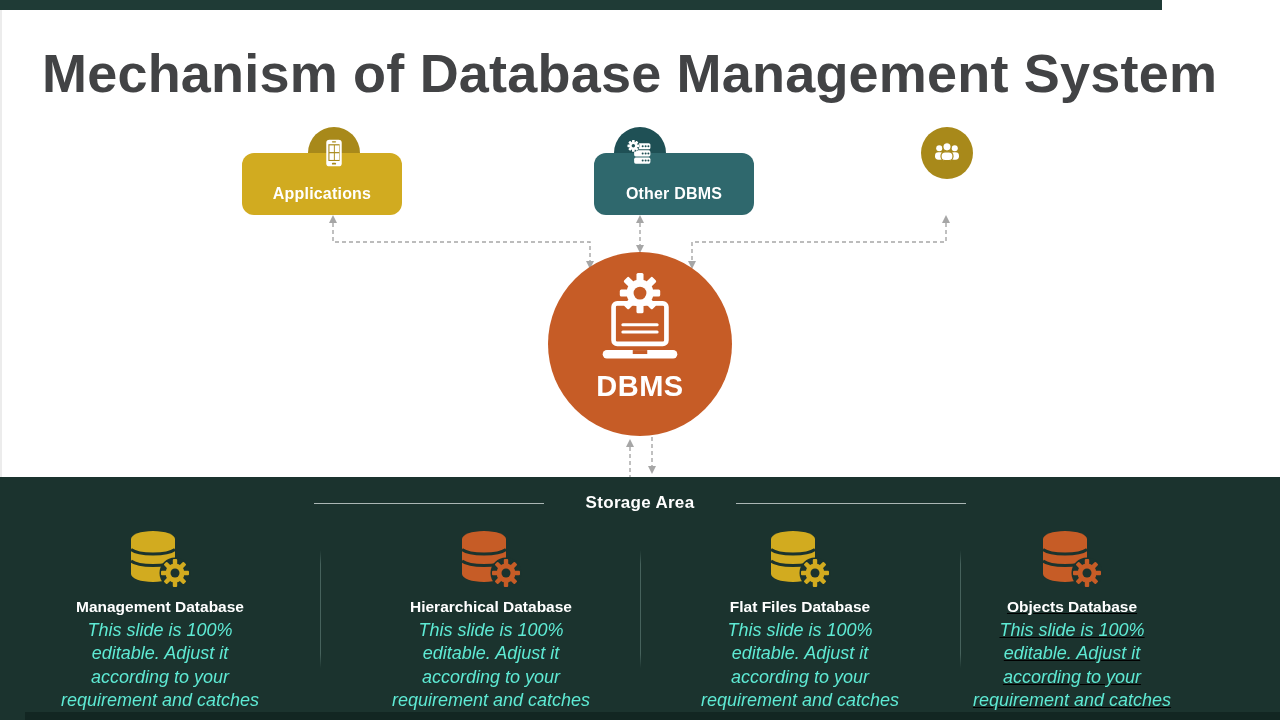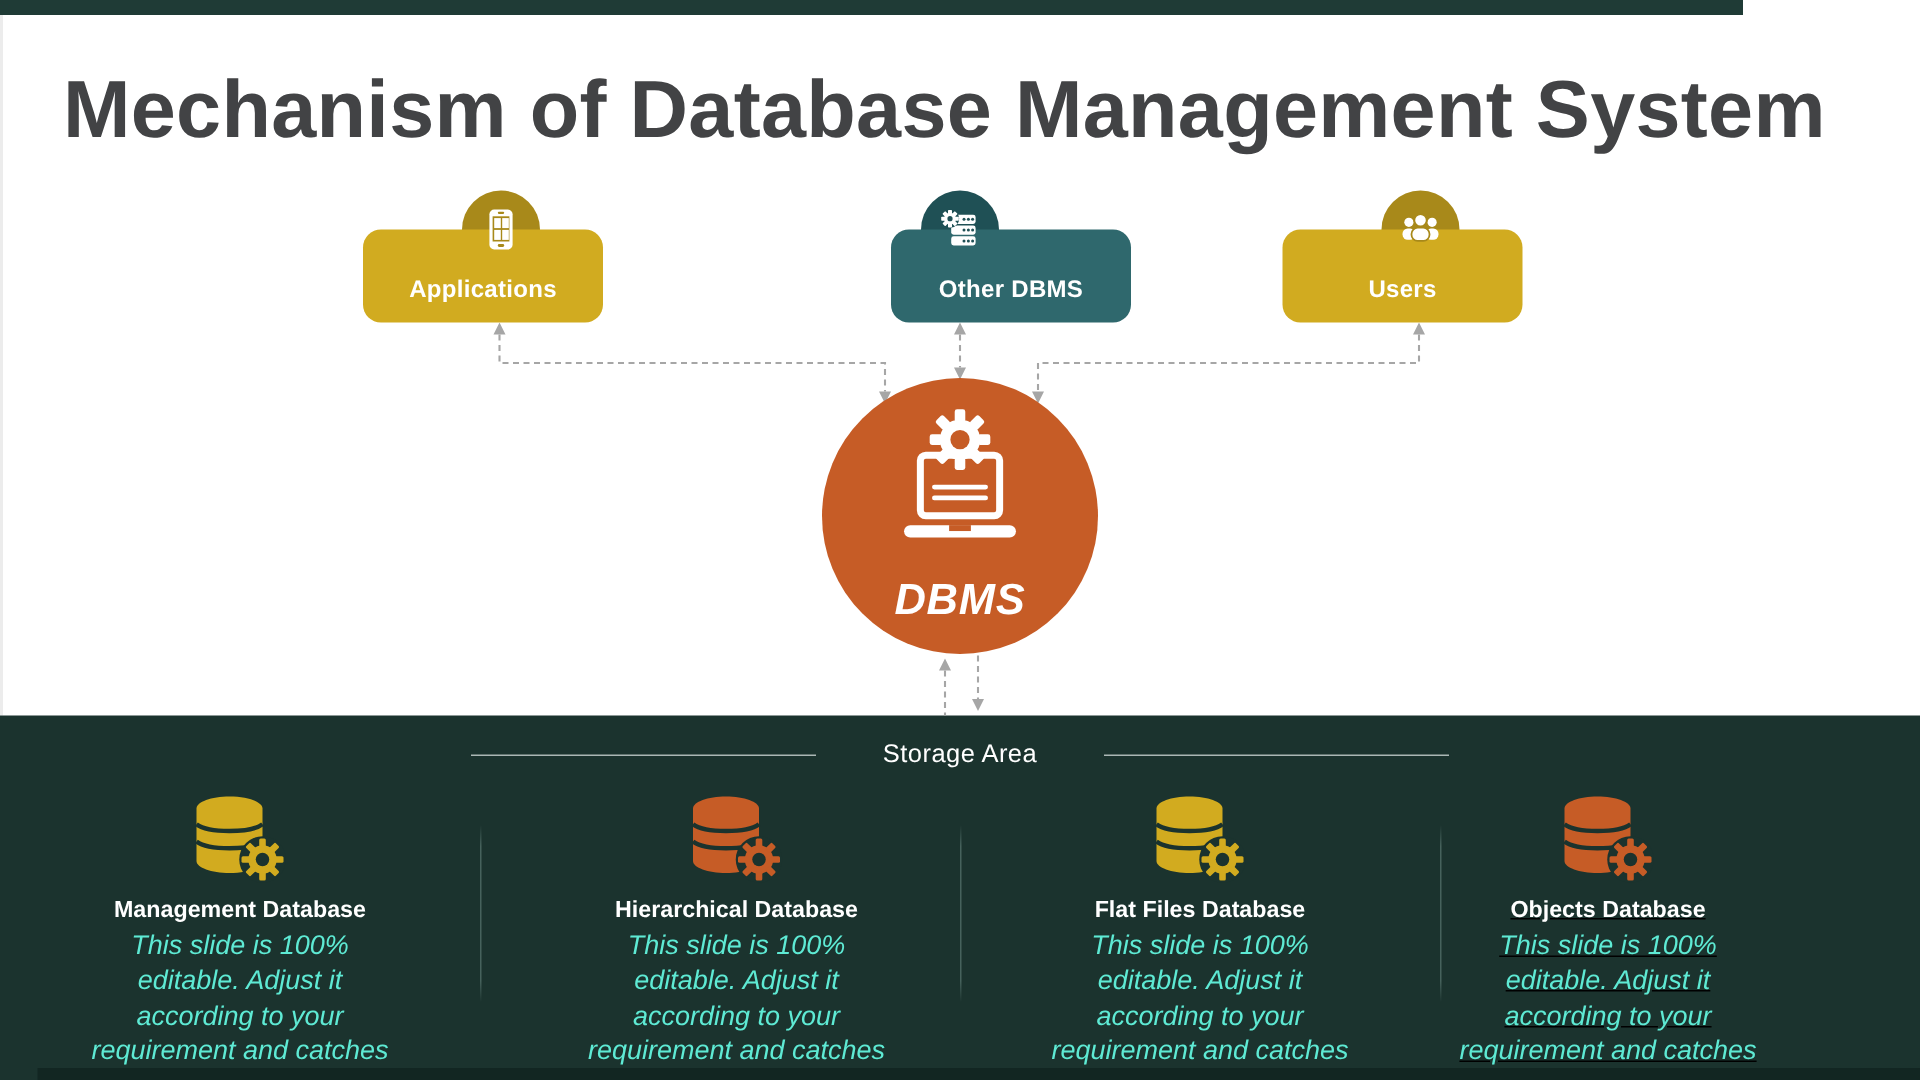--- a/index.html
+++ b/index.html
@@ -20,30 +20,30 @@
   .nodebox .label{color:#fff;font-weight:700;font-size:16px;letter-spacing:0.2px;}
   .node .topicon{position:absolute;left:50%;top:10px;transform:translateX(-50%);
                  width:32px;height:32px;z-index:3;}
   .gold  .badge{background:#a8891a;} .gold  .nodebox{background:#d1ab20;}
   .tealc .badge{background:#1f5055;} .tealc .nodebox{background:#2f686d;margin-left:46px;}
 
   
   .dbms{position:absolute;left:548px;top:252px;width:184px;height:184px;border-radius:50%;
         background:#c65c26;display:flex;flex-direction:column;align-items:center;z-index:2;}
   .dbms svg{margin-top:19px;}
-  .dbms .label{color:#fff;font-weight:700;font-size:29px;margin-top:17px;letter-spacing:0.5px;font-style:italic;}
+  .dbms .label{color:#fff;font-weight:700;font-size:29px;margin-top:3px;letter-spacing:0.5px;}
 
   
   .connectors{position:absolute;left:0;top:0;width:1280px;height:720px;z-index:1;pointer-events:none;}
 
   
   .band{position:absolute;left:0;top:477px;width:1280px;height:243px;background:#1b332e;}
   .bottomstrip{position:absolute;left:25px;top:235px;width:1255px;height:8px;background:#122622;}
   .storage-heading{position:absolute;left:0;top:16px;width:100%;text-align:center;color:#fff;
-                   font-weight:400;font-size:17px;letter-spacing:0.3px;}
+                   font-weight:700;font-size:17px;letter-spacing:0.3px;}
   .hline{position:absolute;top:26px;height:1px;background:#c4cfcc;opacity:.85;}
   .hline.l{left:314px;width:230px;} .hline.r{left:736px;width:230px;}
   .col{position:absolute;top:51px;width:320px;text-align:center;}
   .col.c0{left:0;} .col.c1{left:320px;padding-left:11px;} .col.c2{left:640px;} .col.c3{left:912px;text-decoration:underline;}
   .col .dbicon{display:block;margin:0 auto;}
   .item-title{margin-top:8px;color:#fff;font-weight:700;font-size:15.5px;}
   .item-desc{margin:3px auto 0;width:205px;color:#5eead4;font-style:italic;font-size:18px;line-height:1.3;}
   .vline{position:absolute;top:73px;width:1px;height:118px;
          background:linear-gradient(#1b332e,#46625c 12%,#46625c 88%,#1b332e);}
   .vline.v0{left:320px;} .vline.v1{left:640px;} .vline.v2{left:960px;}
@@ -141,23 +141,20 @@
         <circle cx="6.2" cy="8.4" r="2.3"></circle>
         <rect x="3" y="11.5" width="6.4" height="5.6" rx="2.6"></rect>
         <circle cx="17.8" cy="8.4" r="2.3"></circle>
         <rect x="14.6" y="11.5" width="6.4" height="5.6" rx="2.6"></rect>
       </g>
       <g fill="#ffffff" stroke="#a8891a" stroke-width="0.9">
         <circle cx="12" cy="7.4" r="3.1"></circle>
         <rect x="7.5" y="11.1" width="9" height="6.6" rx="3.1"></rect>
       </g>
     </svg>
-    <div class="nodebox">
-      <span class="label">Users</span>
-    </div>
   </div>
 
   <div class="dbms">
     <svg width="114" height="96" viewBox="0 0 110 92">
       <rect x="29.5" y="31" width="51" height="39" rx="3.5" fill="#c65c26" stroke="#ffffff" stroke-width="4.5"></rect>
       <g transform="translate(55,21)" fill="#ffffff">
         <circle r="13"></circle>
         <rect x="-3.4" y="-19.5" width="6.8" height="8" rx="1.5"></rect>
         <rect x="-3.4" y="-19.5" width="6.8" height="8" rx="1.5" transform="rotate(45)"></rect>
         <rect x="-3.4" y="-19.5" width="6.8" height="8" rx="1.5" transform="rotate(90)"></rect>

